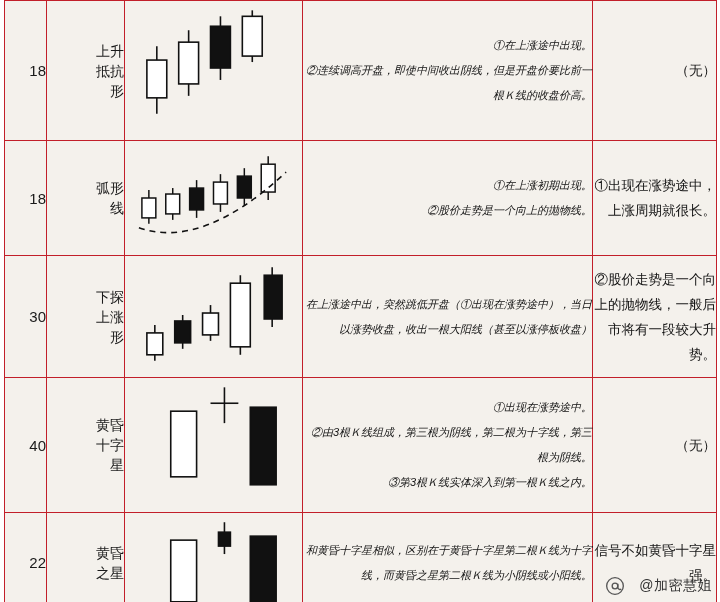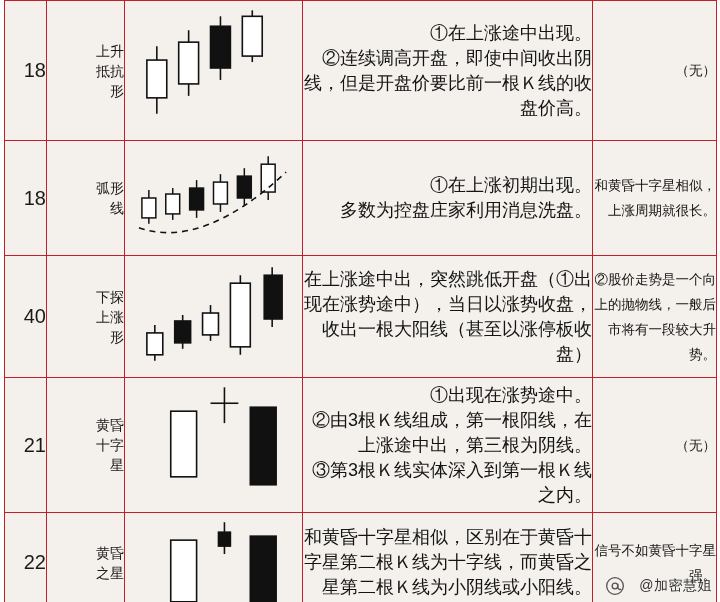--- a/index.html
+++ b/index.html
@@ -36,37 +36,38 @@
     text-align: right;
   }
   .col-no { width: 42px; }
   .col-name { width: 78px; }
   .col-chart { width: 178px; }
   .col-desc { width: 290px; }
   .col-extra { width: 124px; }
 
   .cell-no {
     text-align: center;
-    font-size: 20px;
+    font-size: 15px;
     color: #1a1a1a;
   }
   .cell-name {
     text-align: center;
     font-size: 14px;
     line-height: 20px;
     color: #1a1a1a;
     padding: 6px 4px;
   }
   .cell-name span { display: block; }
   .cell-desc {
-    font-size: 18px;
+    font-size: 11px;
     line-height: 25px;
     color: #141414;
     padding: 8px 8px 8px 10px;
     text-align: left;
+    font-style: italic;
   }
   .cell-extra {
     font-size: 13.5px;
     line-height: 25px;
     color: #141414;
     padding: 8px 8px 8px 10px;
     text-align: left;
   }
   .cell-chart {
     padding: 0;
@@ -173,26 +174,26 @@
                 <line x1="120" y1="26" x2="120" y2="64"></line>
                 <rect x="113" y="34" width="14" height="22" fill="#111111"></rect>
                 <line x1="144" y1="14" x2="144" y2="58"></line>
                 <rect x="137" y="22" width="14" height="28" fill="#ffffff"></rect>
               </g>
               <path d="M 14 86 Q 78 108 162 30" stroke="#111111" stroke-width="1.6" fill="none" stroke-dasharray="6 5"></path>
             </svg>
           </div>
         </td>
         <td class="cell-desc" style="white-space:pre-wrap;">①在上涨初期出现。
-多数为控盘庄家利用消息洗盘。</td>
-        <td class="cell-extra" style="white-space:pre-wrap;">和黄昏十字星相似，上涨周期就很长。</td>
+②股价走势是一个向上的抛物线。</td>
+        <td class="cell-extra" style="white-space:pre-wrap;">①出现在涨势途中，上涨周期就很长。</td>
       </tr>
 
       <tr style="height:122px;">
-        <td class="cell-no">40</td>
+        <td class="cell-no">30</td>
         <td class="cell-name">
           <span>下探</span>
           <span>上涨</span>
           <span>形</span>
         </td>
         <td class="cell-chart">
           <div class="chart-box" style="height:120px;">
             <svg class="candles" viewBox="0 0 178 120" preserveAspectRatio="xMidYMid meet">
               <g stroke="#111111" stroke-width="1.6" fill="none">
                 <line x1="30" y1="68" x2="30" y2="104"></line>
@@ -207,40 +208,40 @@
                 <rect x="140" y="18" width="18" height="44" fill="#111111"></rect>
               </g>
             </svg>
           </div>
         </td>
         <td class="cell-desc" style="white-space:pre-wrap;">在上涨途中出，突然跳低开盘（①出现在涨势途中），当日以涨势收盘，收出一根大阳线（甚至以涨停板收盘）</td>
         <td class="cell-extra" style="white-space:pre-wrap;">②股价走势是一个向上的抛物线，一般后市将有一段较大升势。</td>
       </tr>
 
       <tr style="height:135px;">
-        <td class="cell-no">21</td>
+        <td class="cell-no">40</td>
         <td class="cell-name">
           <span>黄昏</span>
           <span>十字</span>
           <span>星</span>
         </td>
         <td class="cell-chart">
           <div class="chart-box" style="height:133px;">
             <svg class="candles" viewBox="0 0 178 133" preserveAspectRatio="xMidYMid meet">
               <g stroke="#111111" stroke-width="1.6" fill="none">
                 <rect x="46" y="32" width="26" height="66" fill="#ffffff"></rect>
                 <line x1="100" y1="8" x2="100" y2="44"></line>
                 <line x1="86" y1="24" x2="114" y2="24"></line>
                 <rect x="126" y="28" width="26" height="78" fill="#111111"></rect>
               </g>
             </svg>
           </div>
         </td>
         <td class="cell-desc" style="white-space:pre-wrap;">①出现在涨势途中。
-②由3根Ｋ线组成，第一根阳线，在上涨途中出，第三根为阴线。
+②由3根Ｋ线组成，第三根为阴线，第二根为十字线，第三根为阴线。
 ③第3根Ｋ线实体深入到第一根Ｋ线之内。</td>
         <td class="cell-extra" style="white-space:pre-wrap;">（无）</td>
       </tr>
 
       <tr style="height:100px;">
         <td class="cell-no">22</td>
         <td class="cell-name">
           <span>黄昏</span>
           <span>之星</span>
         </td>

